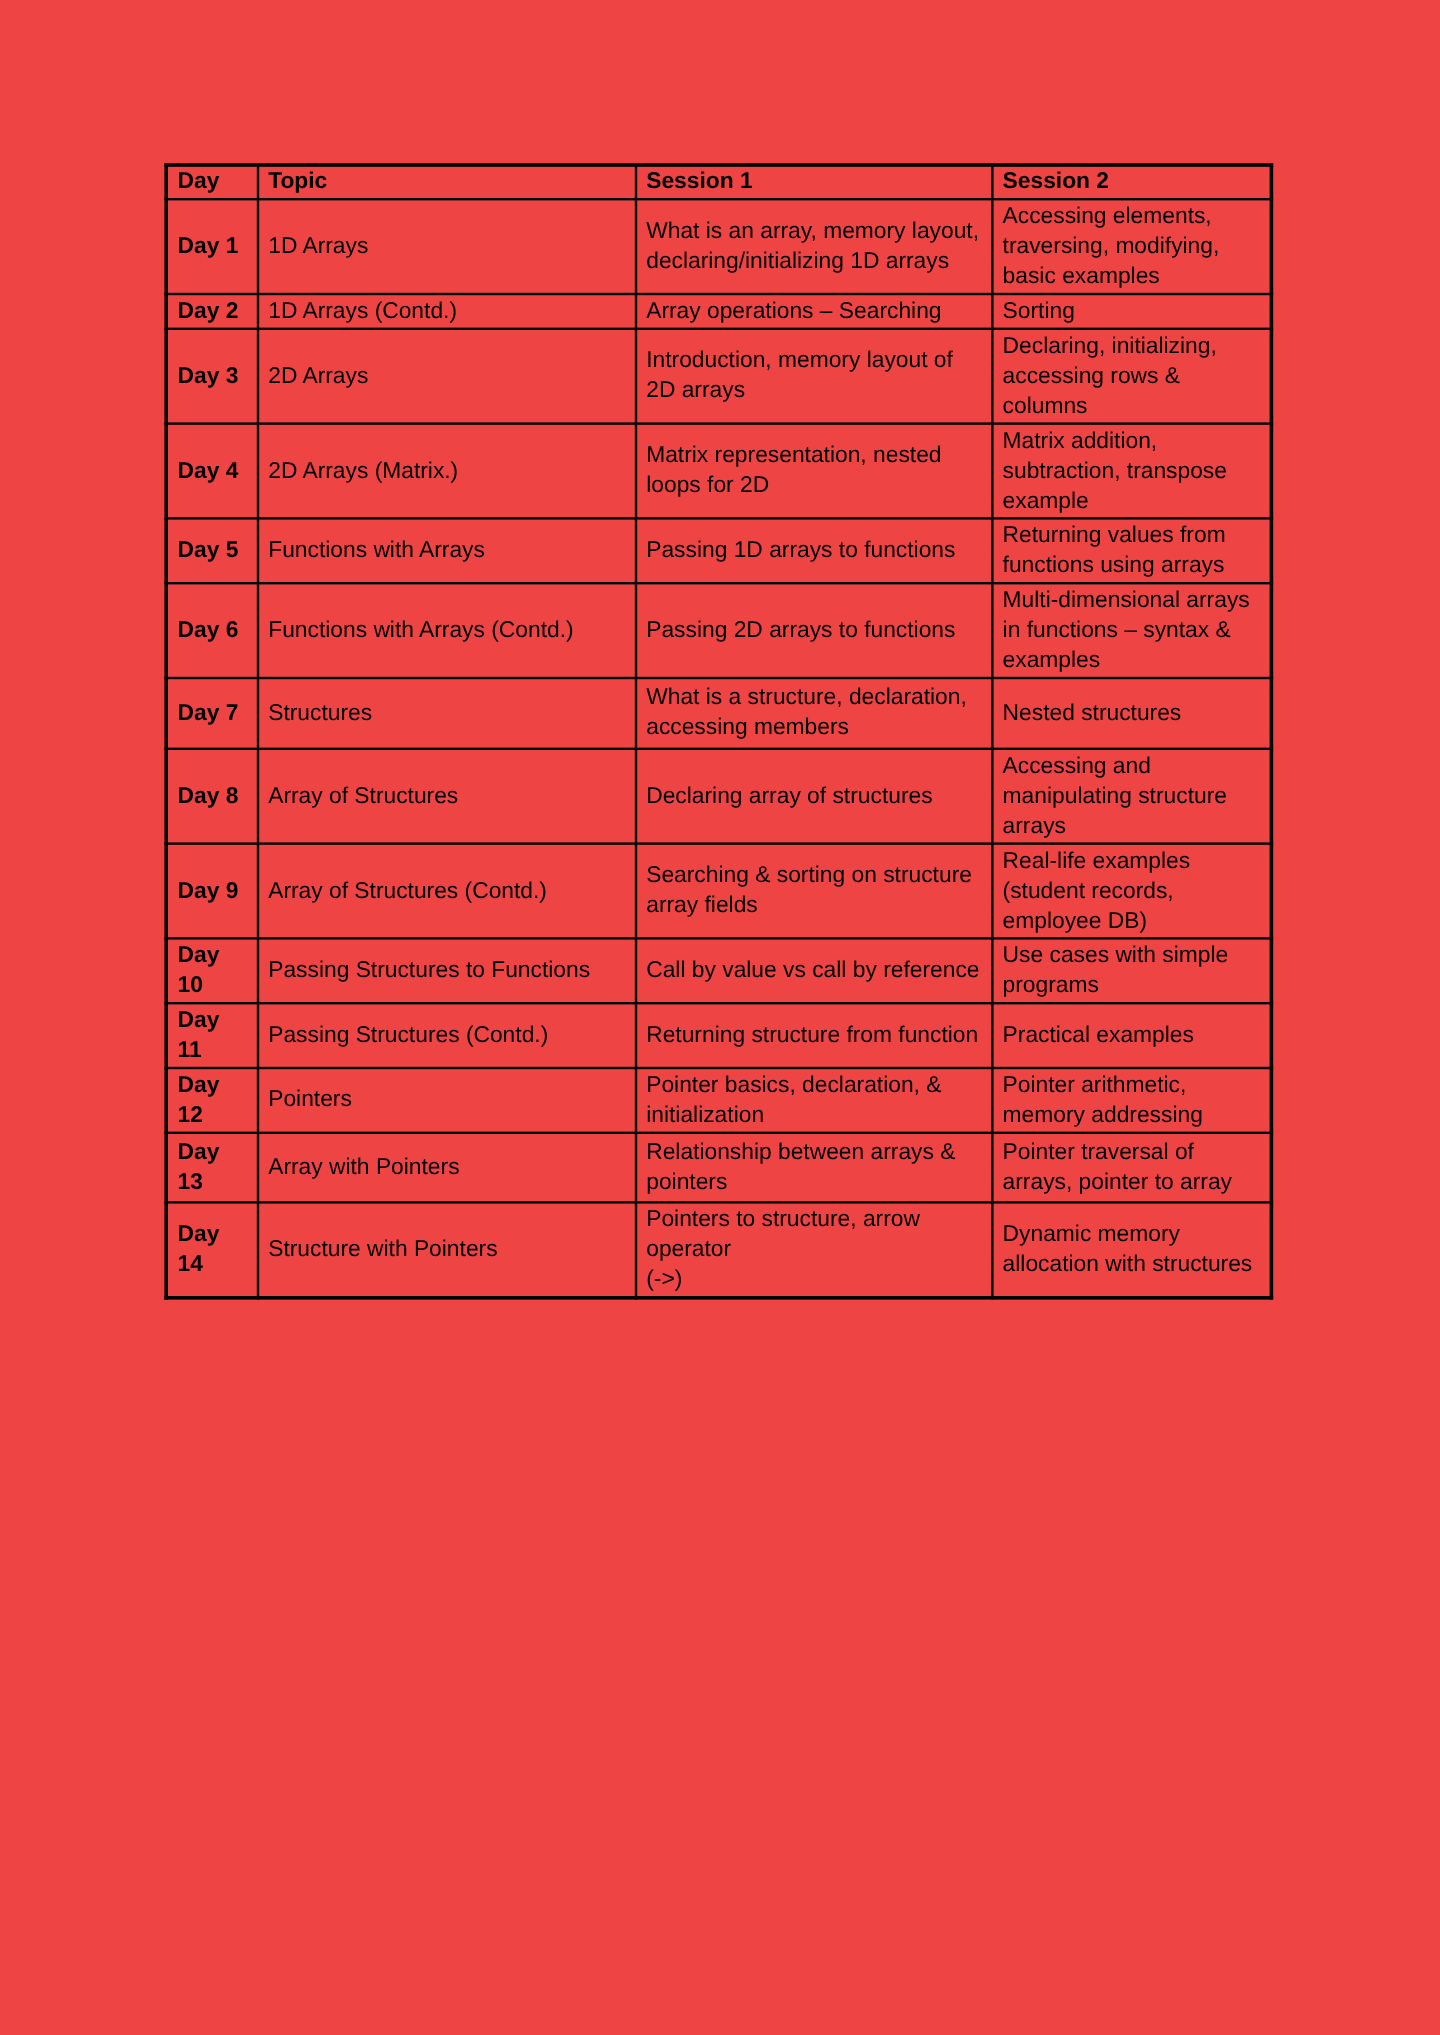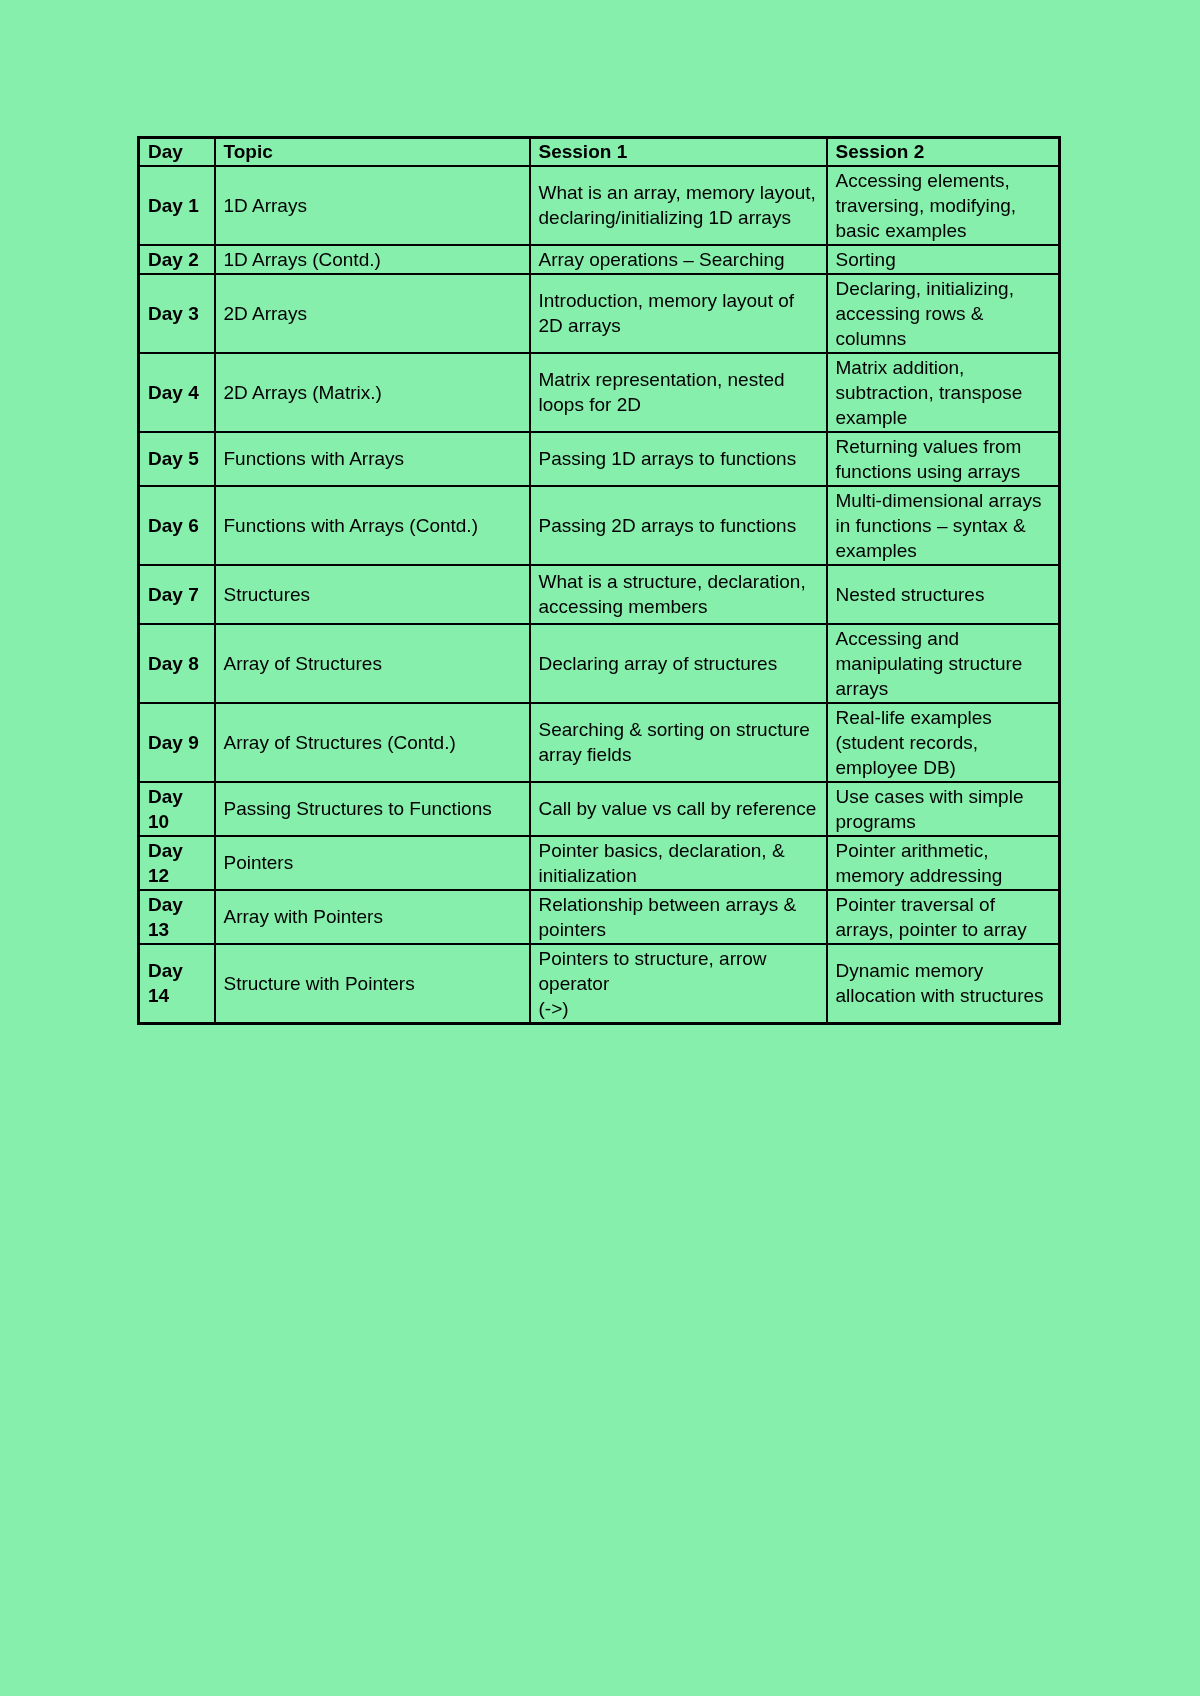--- a/index.html
+++ b/index.html
@@ -1,20 +1,20 @@
 <!DOCTYPE html>
 <html><head>
 <meta charset="utf-8">
 <style>
   html,body{margin:0;padding:0;background:#ffffff;}
   .page{
     position:relative;
     width:1200px;
     height:1696px;
-    background:#86efac;
+    background:#ef4444;
     font-family:"Liberation Sans", sans-serif;
     color:#000000;
   }
   table.schedule{
     position:absolute;
     left:137px;
     top:136px;
     width:921px;
     border-collapse:collapse;
     table-layout:fixed;
@@ -39,21 +39,21 @@
   .schedule tbody tr:nth-child(3){height:76px;}
   .schedule tbody tr:nth-child(4){height:76px;}
   .schedule tbody tr:nth-child(5){height:50px;}
   .schedule tbody tr:nth-child(6){height:76px;}
   .schedule tbody tr:nth-child(7){height:59px;}
   .schedule tbody tr:nth-child(8){height:76px;}
   .schedule tbody tr:nth-child(9){height:76px;}
   .schedule tbody tr:nth-child(10){height:50px;}
   .schedule tbody tr:nth-child(11){height:52px;}
   .schedule tbody tr:nth-child(12){height:52px;padding-left:32px;}
-  .schedule tbody tr:nth-child(13){height:76px;}
+  .schedule tbody tr:nth-child(13){height:58px;}
   .schedule tbody tr:nth-child(14){height:78px;}
   
   col.col-day{width:76px;}
   col.col-topic{width:315px;}
   col.col-session1{width:297px;}
   col.col-session2{width:233px;}
 </style>
 </head>
 <body>
 
@@ -128,20 +128,26 @@
           <td class="cell-session1">Searching &amp; sorting on structure array fields</td>
           <td class="cell-session2">Real-life examples (student records, employee DB)</td>
         </tr>
         <tr>
           <td class="cell-day">Day 10</td>
           <td class="cell-topic">Passing Structures to Functions</td>
           <td class="cell-session1">Call by value vs call by reference</td>
           <td class="cell-session2">Use cases with simple programs</td>
         </tr>
         <tr>
+          <td class="cell-day">Day 11</td>
+          <td class="cell-topic">Passing Structures (Contd.)</td>
+          <td class="cell-session1">Returning structure from function</td>
+          <td class="cell-session2">Practical examples</td>
+        </tr>
+        <tr>
           <td class="cell-day">Day 12</td>
           <td class="cell-topic">Pointers</td>
           <td class="cell-session1">Pointer basics, declaration, &amp; initialization</td>
           <td class="cell-session2">Pointer arithmetic, memory addressing</td>
         </tr>
         <tr>
           <td class="cell-day">Day 13</td>
           <td class="cell-topic">Array with Pointers</td>
           <td class="cell-session1">Relationship between arrays &amp; pointers</td>
           <td class="cell-session2">Pointer traversal of arrays, pointer to array</td>

